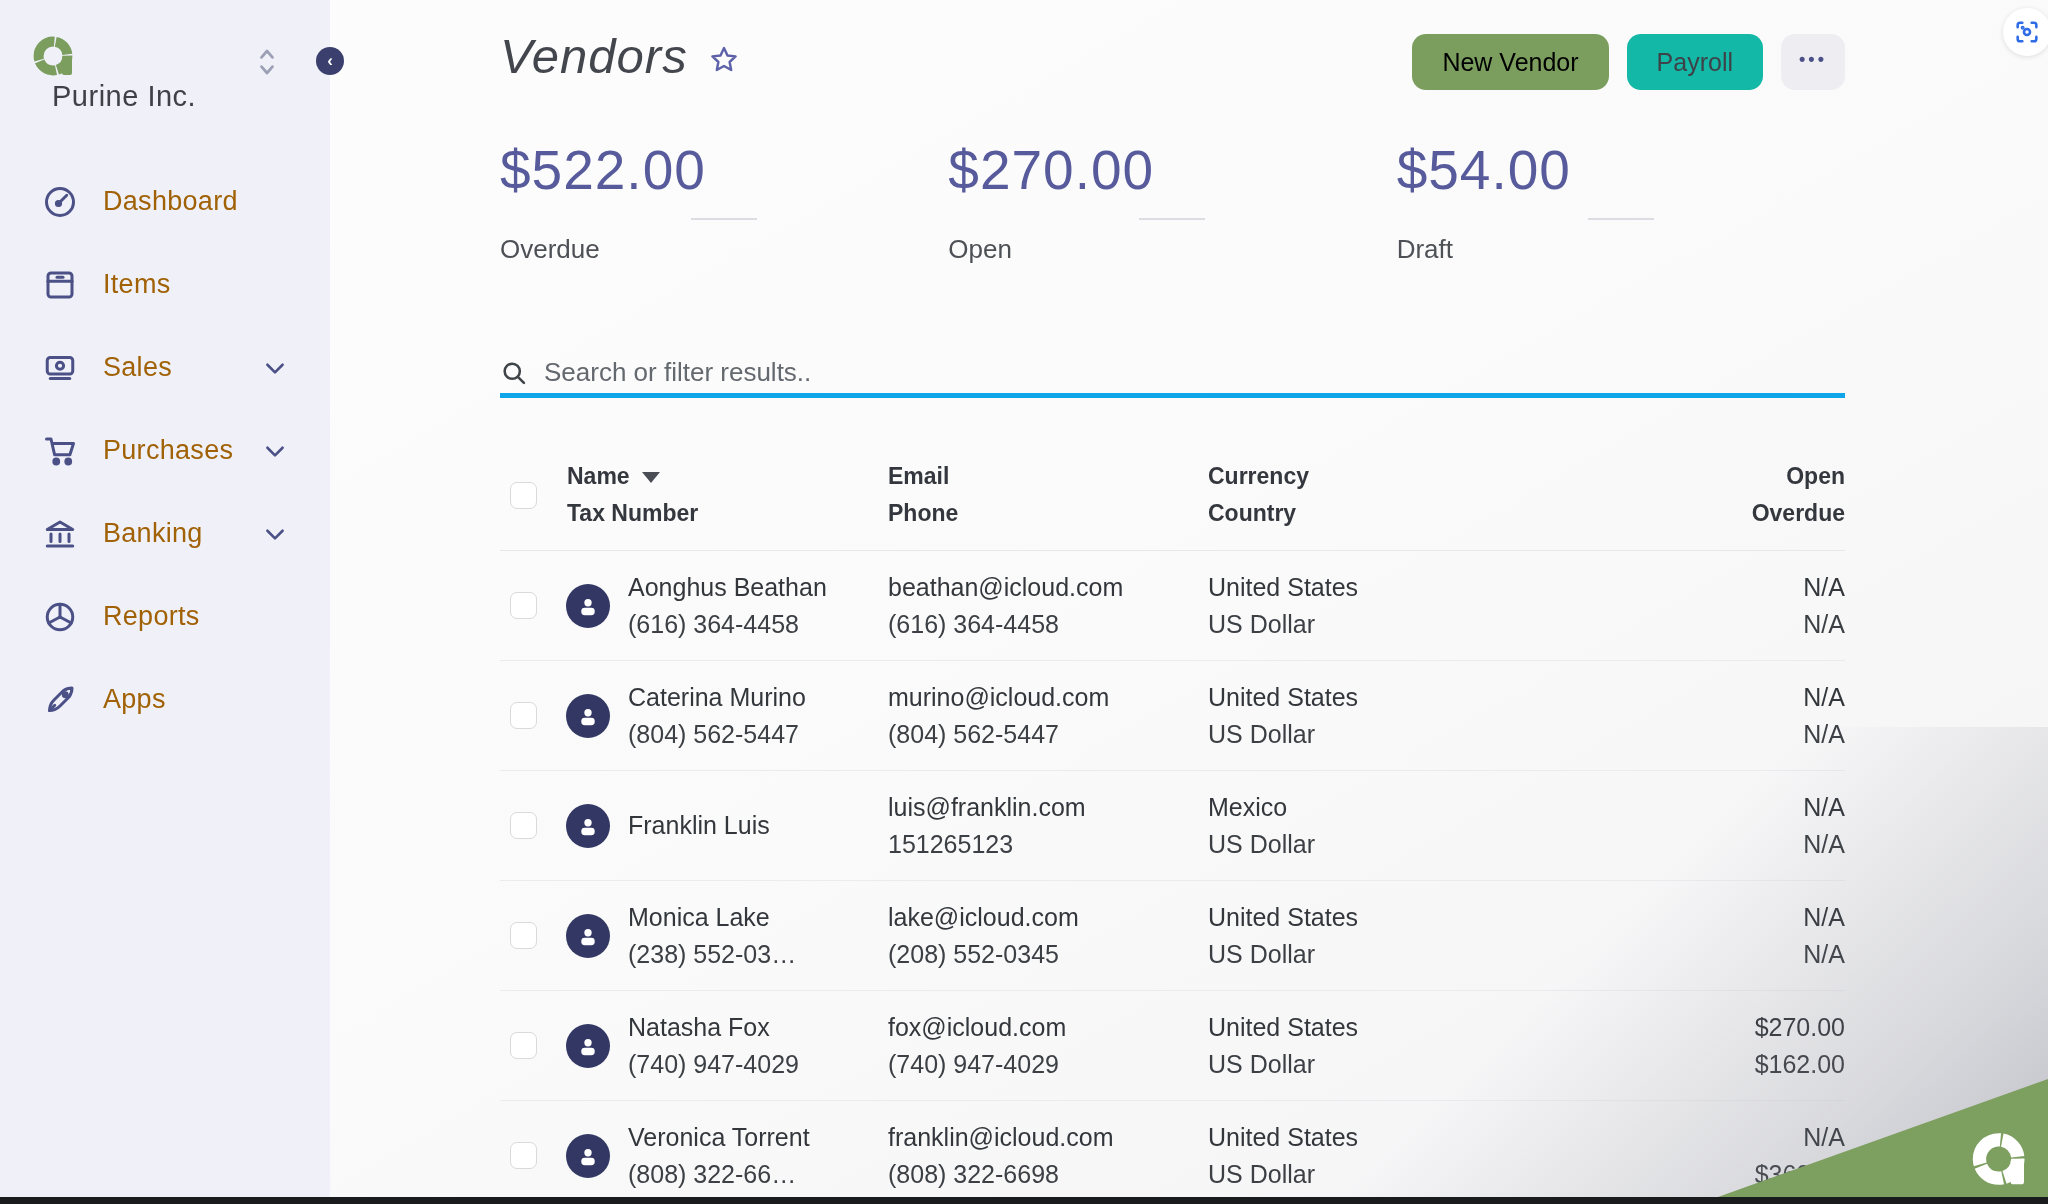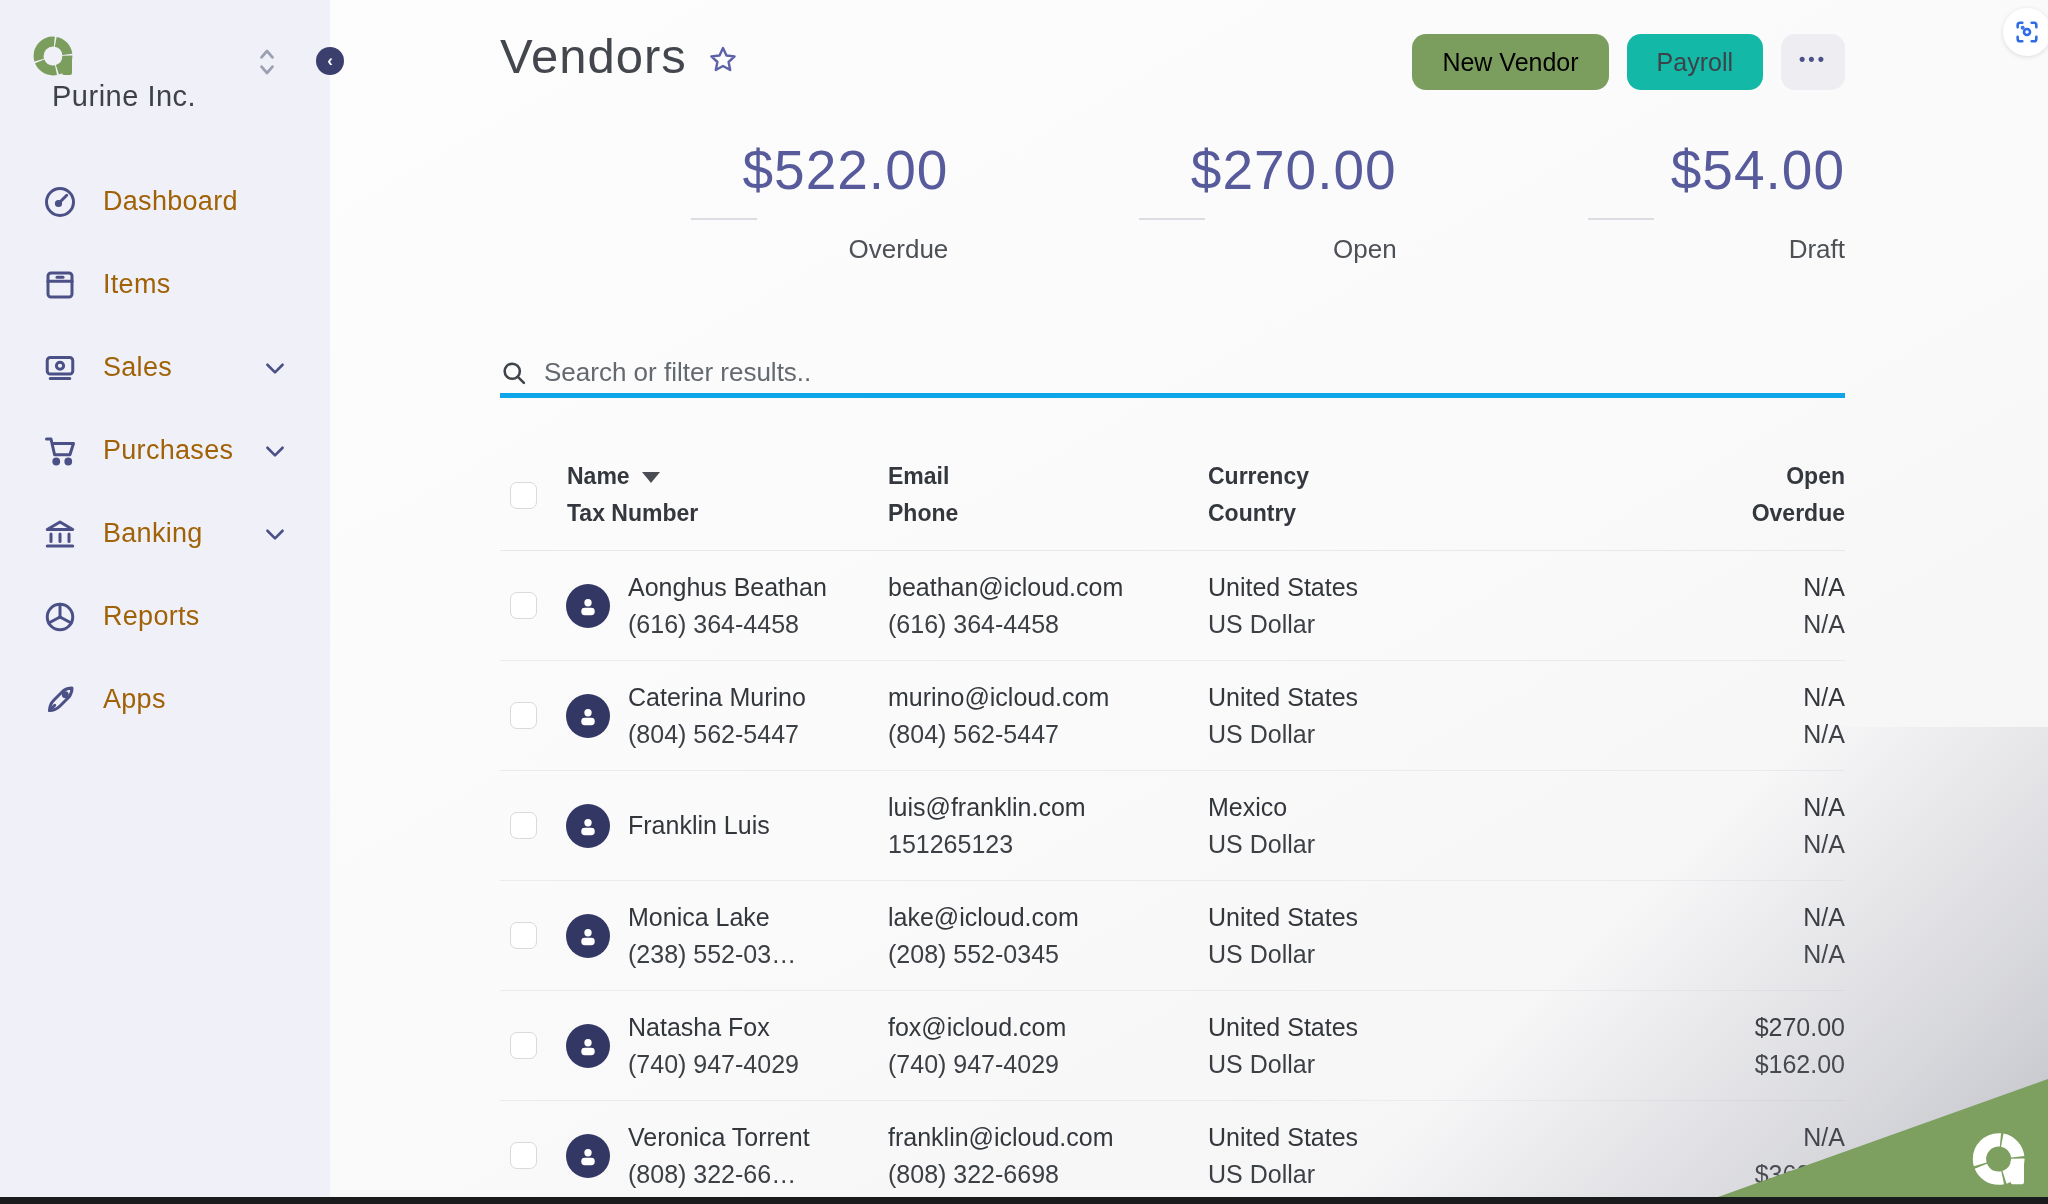--- a/index.html
+++ b/index.html
@@ -46,21 +46,21 @@
   .btn-primary { background:#7b9e5e; color:#000000; padding:0 30px; }
   .btn-light   { background:#14b8a6; color:#3d4249; padding:0 30px; }
   .btn-more    { background:#ededf2; color:#4c5089; width:64px; font-size:18px;
                  letter-spacing:3px; font-weight:bold; padding-bottom:6px; }
 
   .scan-btn { position:absolute; top:8px; right:-3px; width:48px; height:48px;
               border-radius:50%; background:#ffffff; box-shadow:0 1px 5px rgba(0,0,0,0.12);
               display:flex; align-items:center; justify-content:center; z-index:20; }
 
   .stats { top:138px; display:flex; }
-  .stat { flex:1; text-align:right; }
+  .stat { flex:1; text-align:left; }
   .stat-amount { font-size:55px; color:#575b9c; letter-spacing:1px; }
   .stat-divider { width:66px; height:2px; background:#dcdce2; margin:16px auto 14px; }
   .stat-label { font-size:26px; color:#4d5156; }
 
   .search-row { top:352px; display:flex; align-items:center; height:46px;
                 border-bottom:5px solid #0ea5e9; }
   .search-icon { width:28px; height:28px; flex:0 0 28px; }
   .search-input { border:none; outline:none; background:transparent; margin-left:16px;
                   font-size:26px; color:#4c5055; width:900px;
                   font-family:"Liberation Sans", sans-serif; }
@@ -217,21 +217,21 @@
         </svg>
       </span>
       <span class="nav-label">Apps</span>
     </div>
 
   </div>
 </div>
 
 <div class="main">
 
-  <div class="content page-title-row" style="position:absolute;">
+  <div class="content page-title-row" style="position:absolute;font-style:italic;">
     <span class="page-title">Vendors</span>
     <span class="star-icon">
       <svg viewBox="0 0 24 24" width="32" height="32" fill="none" stroke="#5d61a8" stroke-width="1.8" stroke-linejoin="round">
         <path d="M12 3 l2.6 5.6 6.1 0.7 -4.5 4.2 1.2 6 -5.4-3 -5.4 3 1.2-6 -4.5-4.2 6.1-0.7 Z"></path>
       </svg>
     </span>
   </div>
 
   <div class="header-buttons">
     <button class="btn btn-primary">New Vendor</button>

